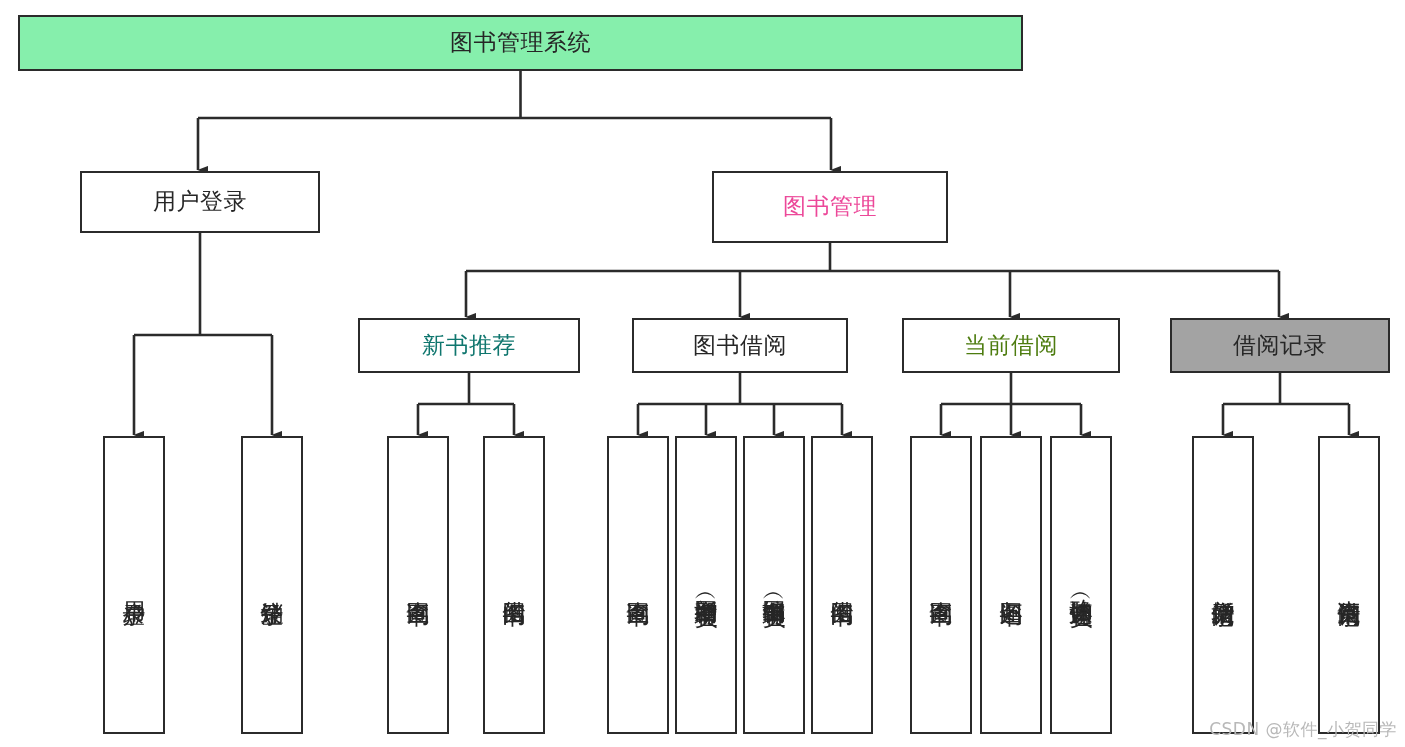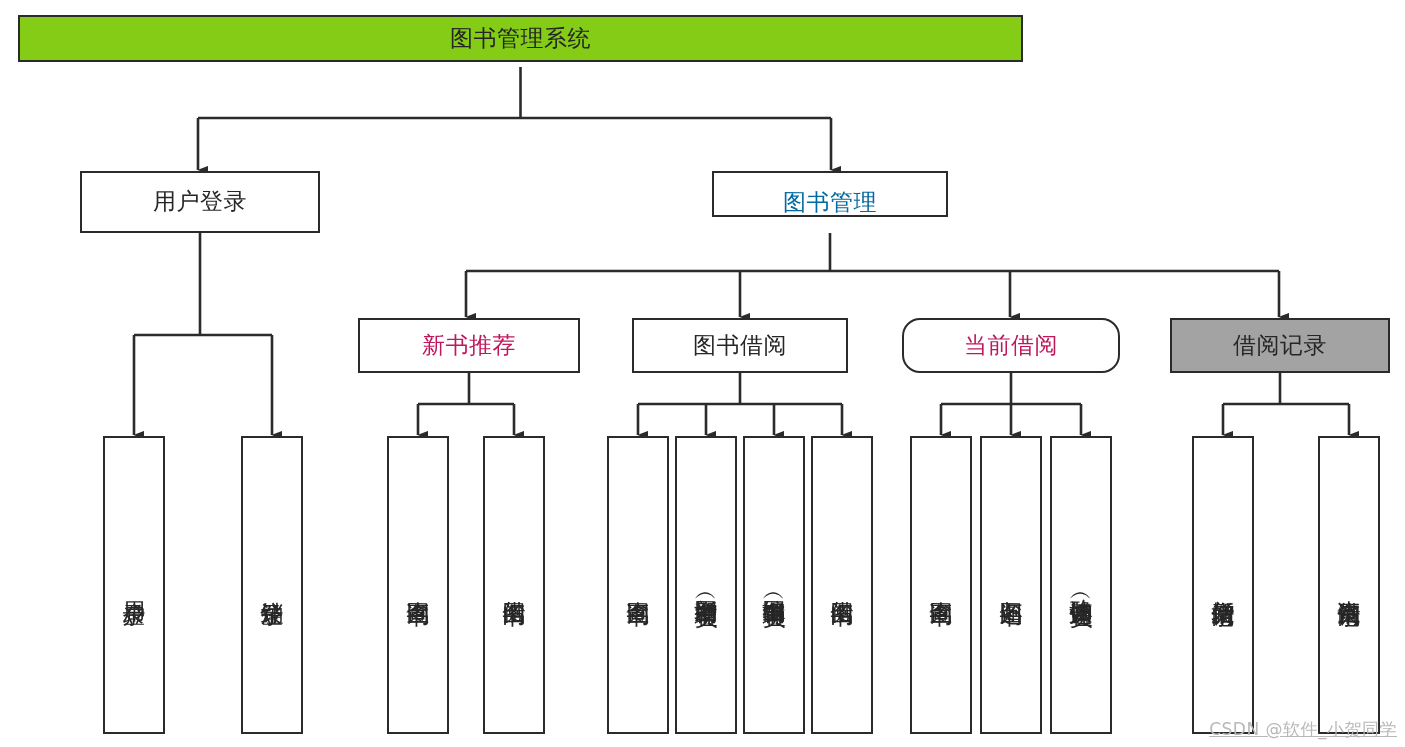--- a/index.html
+++ b/index.html
@@ -125,41 +125,41 @@
     </g>
 
     <g stroke="#2b2b2b" stroke-width="2.6" fill="none">
       <path d="M1280,373 L1280,404"></path>
       <path d="M1223,404 L1349,404"></path>
       <path d="M1223,404 L1223,435" marker-end="url(#arrowhead)"></path>
       <path d="M1349,404 L1349,435" marker-end="url(#arrowhead)"></path>
     </g>
   </svg>
 
-  <div class="node-box horizontal" style="left: 18px; top: 15px; width: 1005px; height: 47px; border-color: rgb(43, 43, 43); background: #84cc16; color: rgb(38, 38, 38);">
+  <div class="node-box horizontal" style="left: 18px; top: 15px; width: 1005px; height: 56px; border-color: rgb(43, 43, 43); background: #86efac; color: rgb(38, 38, 38);">
     <span class="label">图书管理系统</span>
   </div>
 
   <div class="node-box horizontal" style="left: 80px; top: 171px; width: 240px; height: 62px; border-color: rgb(43, 43, 43); background: rgb(255, 255, 255); color: rgb(38, 38, 38);">
     <span class="label">用户登录</span>
   </div>
 
-  <div class="node-box horizontal" style="left: 712px; top: 171px; width: 236px; height: 46px; border-color: rgb(43, 43, 43); background: rgb(255, 255, 255); color: #0369a1; align-items: flex-end;">
+  <div class="node-box horizontal" style="left: 712px; top: 171px; width: 236px; height: 72px; border-color: rgb(43, 43, 43); background: rgb(255, 255, 255); color: #ec4899;">
     <span class="label">图书管理</span>
   </div>
 
-  <div class="node-box horizontal" style="left: 358px; top: 318px; width: 222px; height: 55px; border-color: rgb(43, 43, 43); background: rgb(255, 255, 255); color: #be185d;">
+  <div class="node-box horizontal" style="left: 358px; top: 318px; width: 222px; height: 55px; border-color: rgb(43, 43, 43); background: rgb(255, 255, 255); color: #0f766e;">
     <span class="label">新书推荐</span>
   </div>
 
   <div class="node-box horizontal" style="left: 632px; top: 318px; width: 216px; height: 55px; border-color: rgb(43, 43, 43); background: rgb(255, 255, 255); color: rgb(38, 38, 38); justify-content: center;">
     <span class="label">图书借阅</span>
   </div>
 
-  <div class="node-box horizontal" style="left: 902px; top: 318px; width: 218px; height: 55px; border-color: rgb(43, 43, 43); background: rgb(255, 255, 255); color: #be185d; border-radius: 18px;">
+  <div class="node-box horizontal" style="left: 902px; top: 318px; width: 218px; height: 55px; border-color: rgb(43, 43, 43); background: rgb(255, 255, 255); color: #4d7c0f;">
     <span class="label">当前借阅</span>
   </div>
 
   <div class="node-box horizontal" style="left: 1170px; top: 318px; width: 220px; height: 55px; border-color: rgb(43, 43, 43); background: #a3a3a3; color: rgb(38, 38, 38);">
     <span class="label">借阅记录</span>
   </div>
 
   <div class="node-box vertical" style="left: 103px; top: 436px; width: 62px; height: 298px; border-color: rgb(43, 43, 43); background: rgb(255, 255, 255); color: rgb(38, 38, 38);">
     <span class="label">用户登录</span>
   </div>
@@ -205,15 +205,15 @@
   </div>
 
   <div class="node-box vertical" style="left: 1192px; top: 436px; width: 62px; height: 298px; border-color: rgb(43, 43, 43); background: rgb(255, 255, 255); color: rgb(38, 38, 38);">
     <span class="label">新增借阅记录</span>
   </div>
 
   <div class="node-box vertical" style="left: 1318px; top: 436px; width: 62px; height: 298px; border-color: rgb(43, 43, 43); background: rgb(255, 255, 255); color: rgb(38, 38, 38);">
     <span class="label">查询借阅记录</span>
   </div>
 
-  <div class="watermark" style="color: rgb(184, 184, 184); text-decoration: underline;">CSDN @软件_小贺同学</div>
+  <div class="watermark" style="color: rgb(184, 184, 184);">CSDN @软件_小贺同学</div>
 
 </div>
 
 </body></html>

